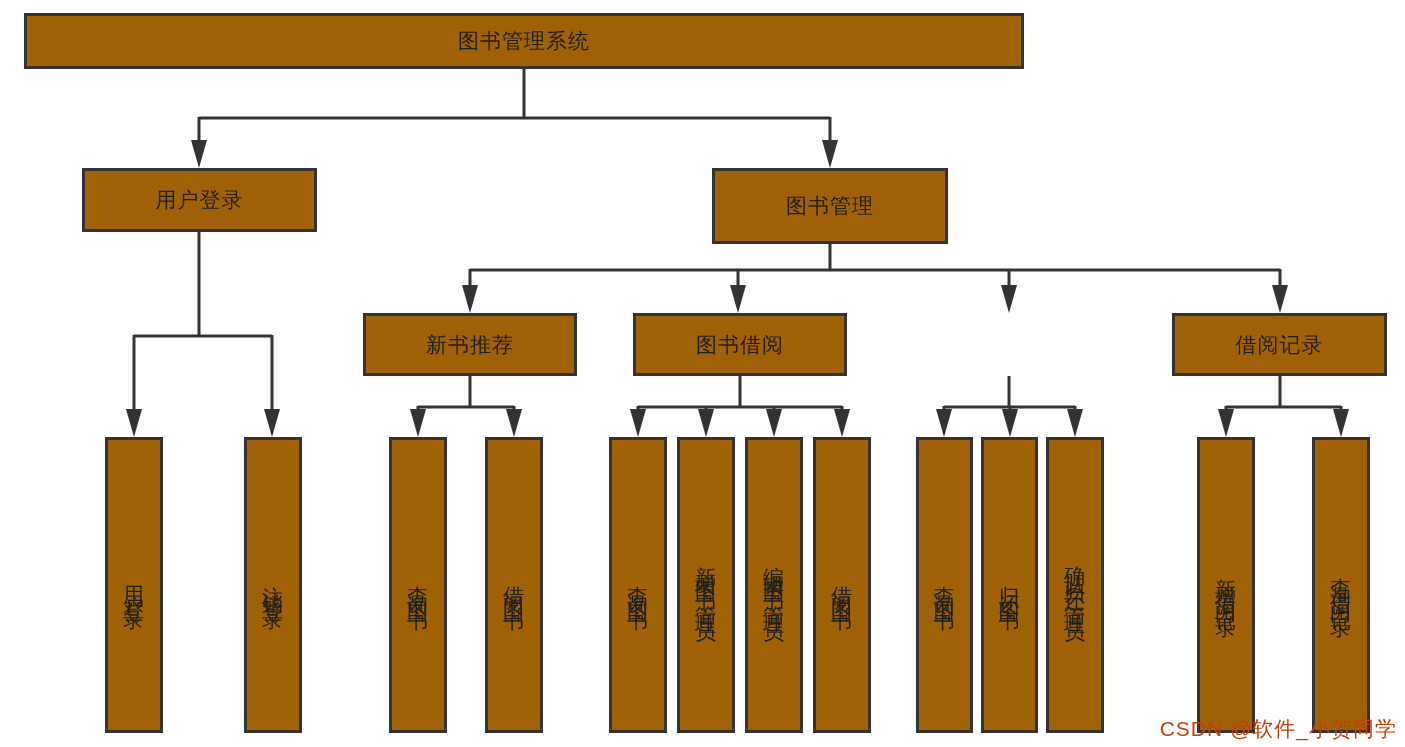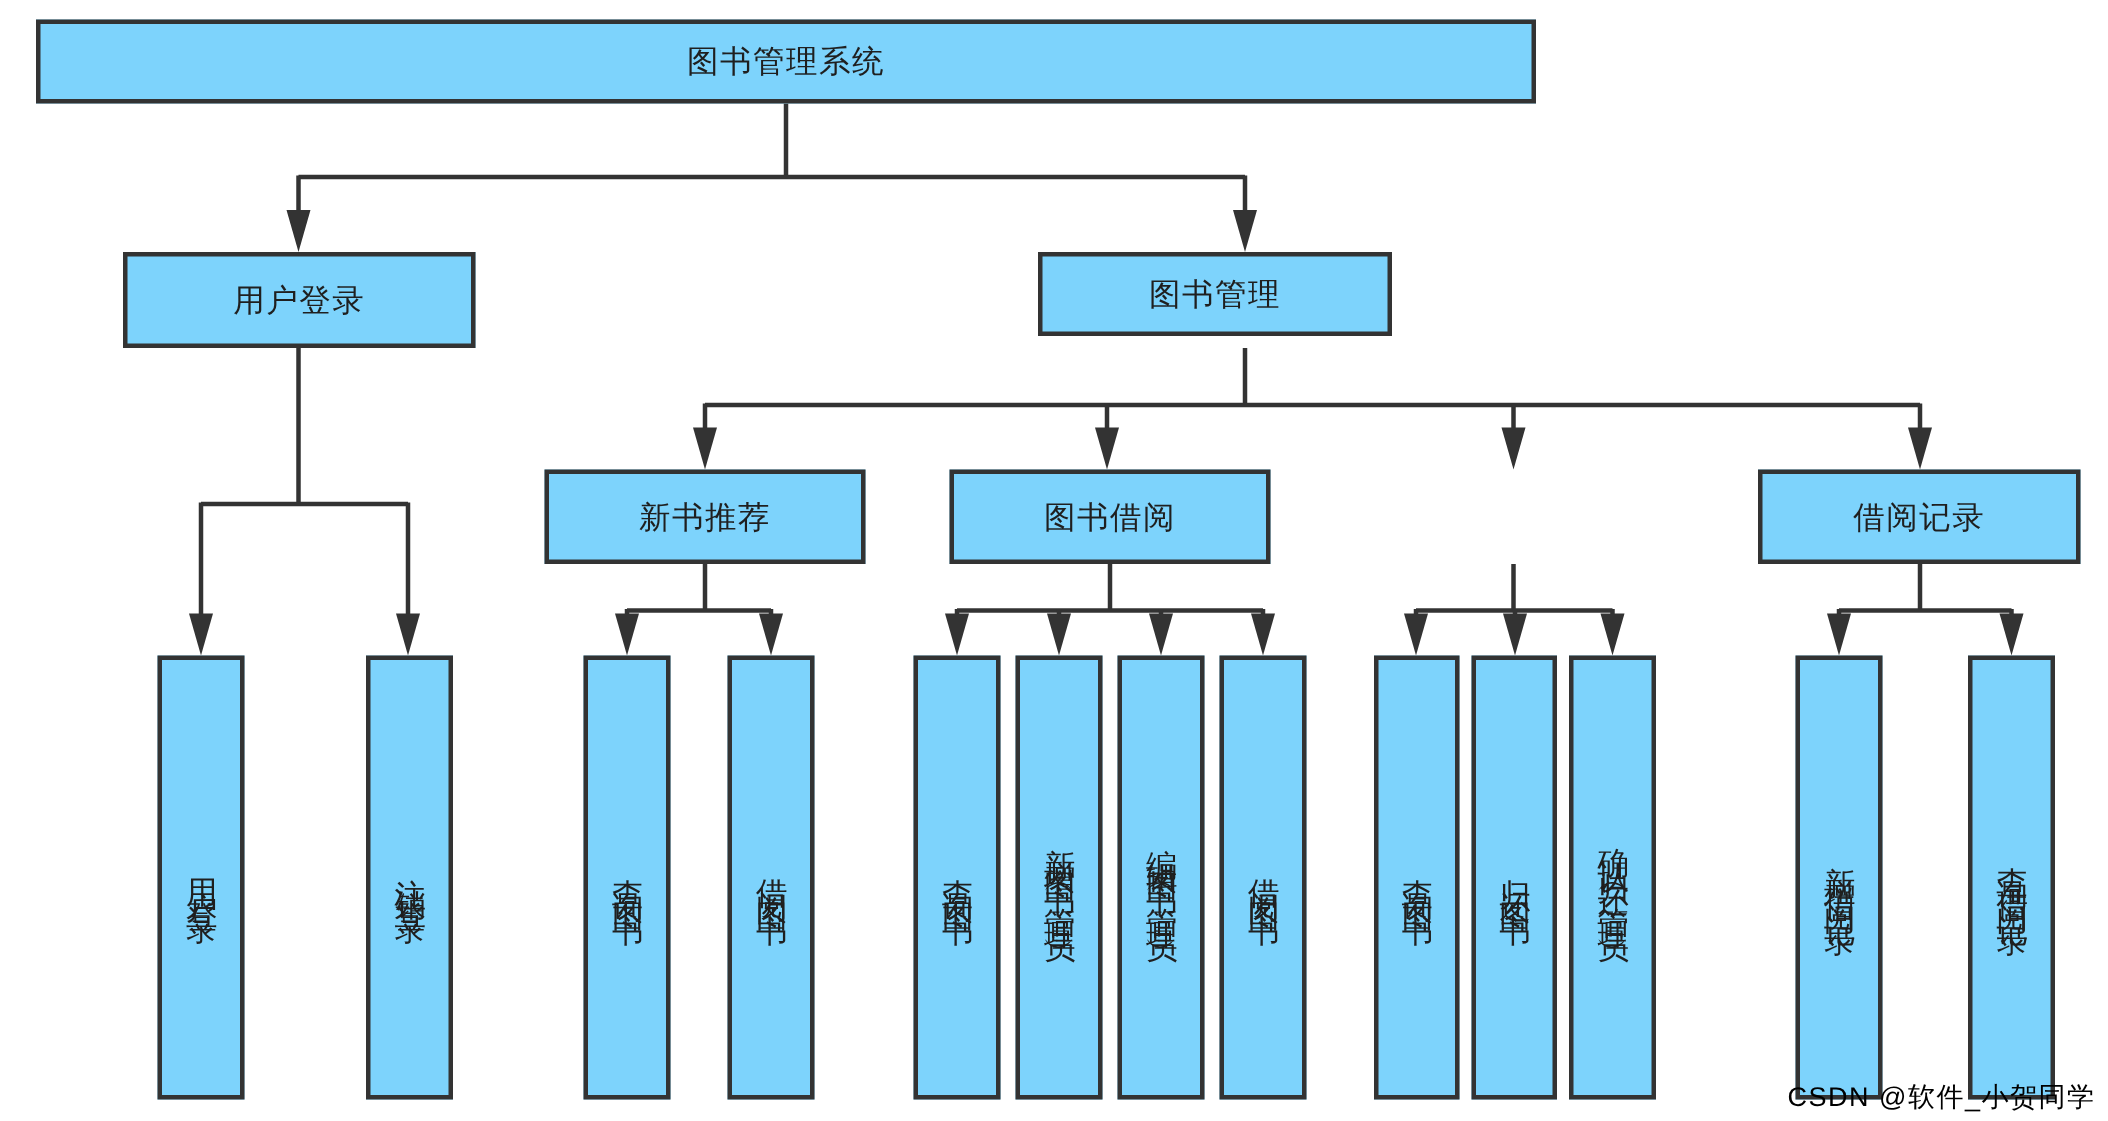--- a/index.html
+++ b/index.html
@@ -13,42 +13,42 @@
   }
   .wires {
     position: absolute;
     left: 0; top: 0;
     width: 1405px; height: 747px;
   }
   .node {
     position: absolute;
     box-sizing: border-box;
     border: 3px solid #333333;
-    background: #7dd3fc;
+    background: #a16207;
     display: flex;
     align-items: center;
     justify-content: center;
     color: #1f1f1f;
     text-align: center;
   }
   .h { font-size: 21px; letter-spacing: 1px; }
   .v {
     writing-mode: vertical-lr;
     text-orientation: mixed;
     font-size: 21px;
     line-height: 1;
     letter-spacing: 8px;
     padding: 6px 0;
   }
   .watermark {
     position: absolute;
     right: 8px;
     bottom: 4px;
-    font-size: 18px;
-    color: #000000;
+    font-size: 21px;
+    color: #c2410c;
     letter-spacing: 1px;
     white-space: nowrap;
   }
 </style>
 </head>
 <body>
 
 <div class="canvas">
 
   <svg class="wires" viewBox="0 0 1405 747" xmlns="http://www.w3.org/2000/svg">
@@ -116,21 +116,21 @@
       <polygon points="1002,409 1018,409 1010,437"></polygon>
       <polygon points="1067,409 1083,409 1075,437"></polygon>
       <polygon points="1218,409 1234,409 1226,437"></polygon>
       <polygon points="1333,409 1349,409 1341,437"></polygon>
     </g>
   </svg>
 
   <div class="node h" style="left:24px; top:13px; width:1000px; height:56px;">图书管理系统</div>
 
   <div class="node h" style="left:82px; top:168px; width:235px; height:64px;">用户登录</div>
-  <div class="node h" style="left:692px; top:168px; width:236px; height:56px;">图书管理</div>
+  <div class="node h" style="left:712px; top:168px; width:236px; height:76px;">图书管理</div>
 
   <div class="node h" style="left:633px; top:313px; width:214px; height:63px;">图书借阅</div>
   <div class="node h" style="left:363px; top:313px; width:214px; height:63px;">新书推荐</div>
   <div class="node h" style="left:1172px; top:313px; width:215px; height:63px;">借阅记录</div>
 
   <div class="node v" style="left:105px; top:437px; width:58px; height:296px;">用户登录</div>
   <div class="node v" style="left:244px; top:437px; width:58px; height:296px;">注销登录</div>
 
   <div class="node v" style="left:389px; top:437px; width:58px; height:296px;">查询图书</div>
   <div class="node v" style="left:485px; top:437px; width:58px; height:296px;">借阅图书</div>

